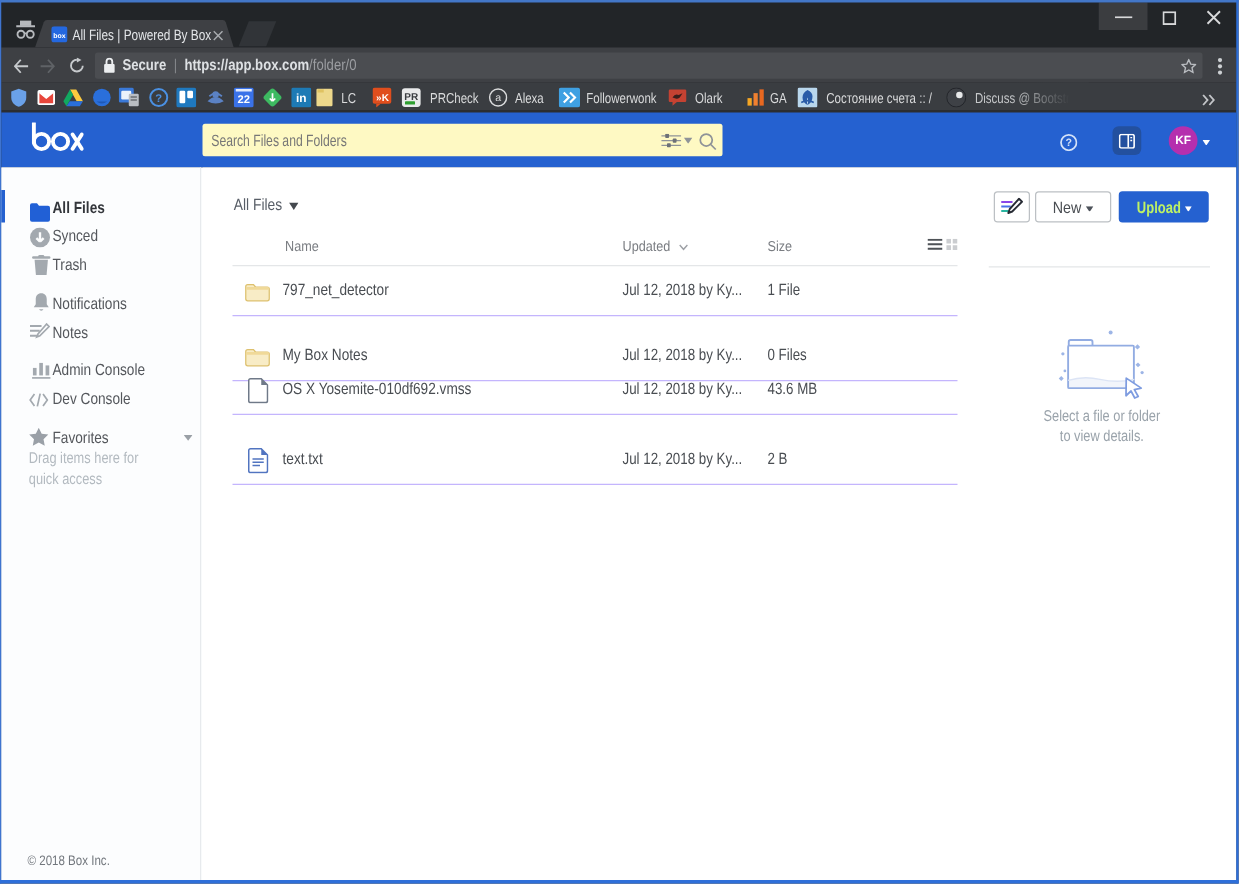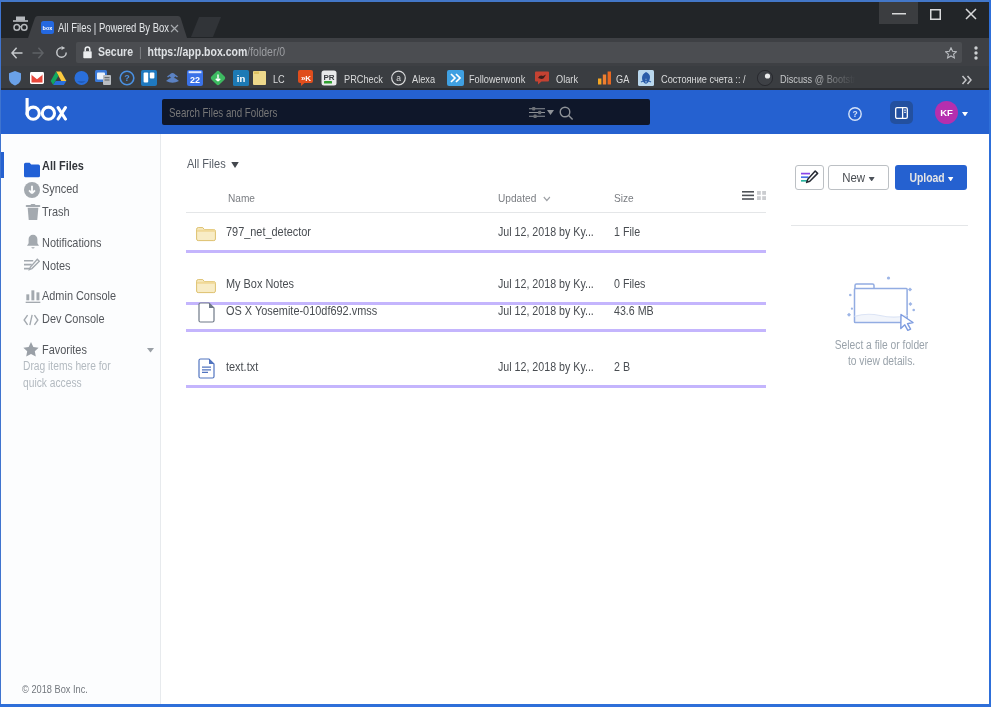--- a/index.html
+++ b/index.html
@@ -28,50 +28,50 @@
   #urltext .gray { color:#9b9da1; }
 
   
   #bookmarks { position:absolute; left:1px; top:66px; width:988px; height:24px; background:#3a3d41; font-size:11.5px; color:#d6d8da; }
   .bm { position:absolute; top:4px; height:16px; }
   .bmlabel { position:absolute; top:7px; font-size:11.5px; color:#d9dadb; white-space:nowrap; transform:scaleX(0.8); transform-origin:0 50%; }
 
   
   #apphead { position:absolute; left:1px; top:90px; width:988px; height:44px; background:#2561d0; }
   
-  #search { position:absolute; left:161px; top:9px; width:488px; height:26px; background:#0f172a; border-radius:2px; }
+  #search { position:absolute; left:161px; top:9px; width:416px; height:26px; background:#fef9c3; border-radius:2px; }
   #search .ph { position:absolute; left:7px; top:6px; font-size:13px; color:#777; transform:scaleX(0.75); transform-origin:0 50%; white-space:nowrap; }
 
   #appbody { position:absolute; left:1px; top:134px; width:988px; height:570px; background:#fff; }
 
   
   #sidebar { position:absolute; left:0; top:0; width:160px; height:570px; background:#fcfdfe; border-right:1px solid #e7eaed; }
   #activebar { position:absolute; left:0; top:18px; width:3px; height:26px; background:#2561d0; }
   .sbitem { position:absolute; left:41px; font-size:13px; color:#54575c; white-space:nowrap; transform:scaleX(0.84); transform-origin:0 50%; }
   .sbicon { position:absolute; left:22px; width:16px; height:16px; }
   .sbmuted { position:absolute; left:22px; font-size:12.5px; color:#b3bac0; transform:scaleX(0.82); transform-origin:0 50%; white-space:nowrap; }
   #copyright { position:absolute; left:21px; top:549px; font-size:11px; color:#72777d; transform:scaleX(0.84); transform-origin:0 50%; white-space:nowrap; }
 
   
   #main { position:absolute; left:161px; top:0; width:827px; height:570px; background:#fff; }
   #allfiles { position:absolute; left:25px; top:22px; font-size:13px; color:#575d66; transform:scaleX(0.85); transform-origin:0 50%; white-space:nowrap; }
   .th { position:absolute; top:58px; font-size:11.5px; color:#7a7d82; transform:scaleX(0.88); transform-origin:0 50%; white-space:nowrap; }
   #hdrline { position:absolute; left:24px; top:78px; width:580px; height:1px; background:#e4e6e8; }
-  .row { position:absolute; left:24px; width:580px; height:40px; border-bottom:3px solid #c4b5fd; }
+  .row { position:absolute; left:24px; width:580px; height:40px; border-bottom:1px solid #c4b5fd; }
   .rowname { position:absolute; left:40px; top:11px; font-size:13px; color:#494d52; transform:scaleX(0.84); transform-origin:0 50%; white-space:nowrap; }
   .rowupd { position:absolute; left:312px; top:11px; font-size:13px; color:#494d52; transform:scaleX(0.82); transform-origin:0 50%; white-space:nowrap; }
   .rowsize { position:absolute; left:428px; top:11px; font-size:13px; color:#494d52; transform:scaleX(0.82); transform-origin:0 50%; white-space:nowrap; }
   .rowicon { position:absolute; left:10px; top:13px; }
 
   
-  #rightpanel { position:absolute; left:778px; top:12px; width:210px; height:480px; }
+  #rightpanel { position:absolute; left:778px; top:0; width:210px; height:480px; }
   .btn { position:absolute; top:19px; height:25px; border-radius:3px; font-size:13px; }
   #btn-notes { left:16px; width:29px; background:#fff; border:1px solid #bcc0c4; }
   #btn-new { left:49px; width:61px; background:#fff; border:1px solid #bcc0c4; color:#494d52; text-align:center; line-height:23px; }
-  #btn-upload { left:116px; width:72px; background:#2561d0; color:#e5e5e5; text-align:center; line-height:25px; font-weight:bold; }
+  #btn-upload { left:116px; width:72px; background:#2561d0; color:#bef264; text-align:center; line-height:25px; font-weight:bold; }
   #rpline { position:absolute; left:12px; top:79px; width:177px; height:1px; background:#e4e6e8; }
   #emptytext { position:absolute; left:0; top:191px; width:205px; text-align:center; font-size:12.5px; color:#9aa3ab; line-height:16px; transform:scaleX(0.82); }
 </style>
 </head>
 <body>
 <div id="frame"></div>
 
 <div id="titlebar">
   <svg class="abs" style="left:10px;top:14px;" width="19" height="16" viewBox="0 0 19 16">
     <rect x="5" y="0.5" width="9" height="4.2" fill="#b6b9bd"></rect>

